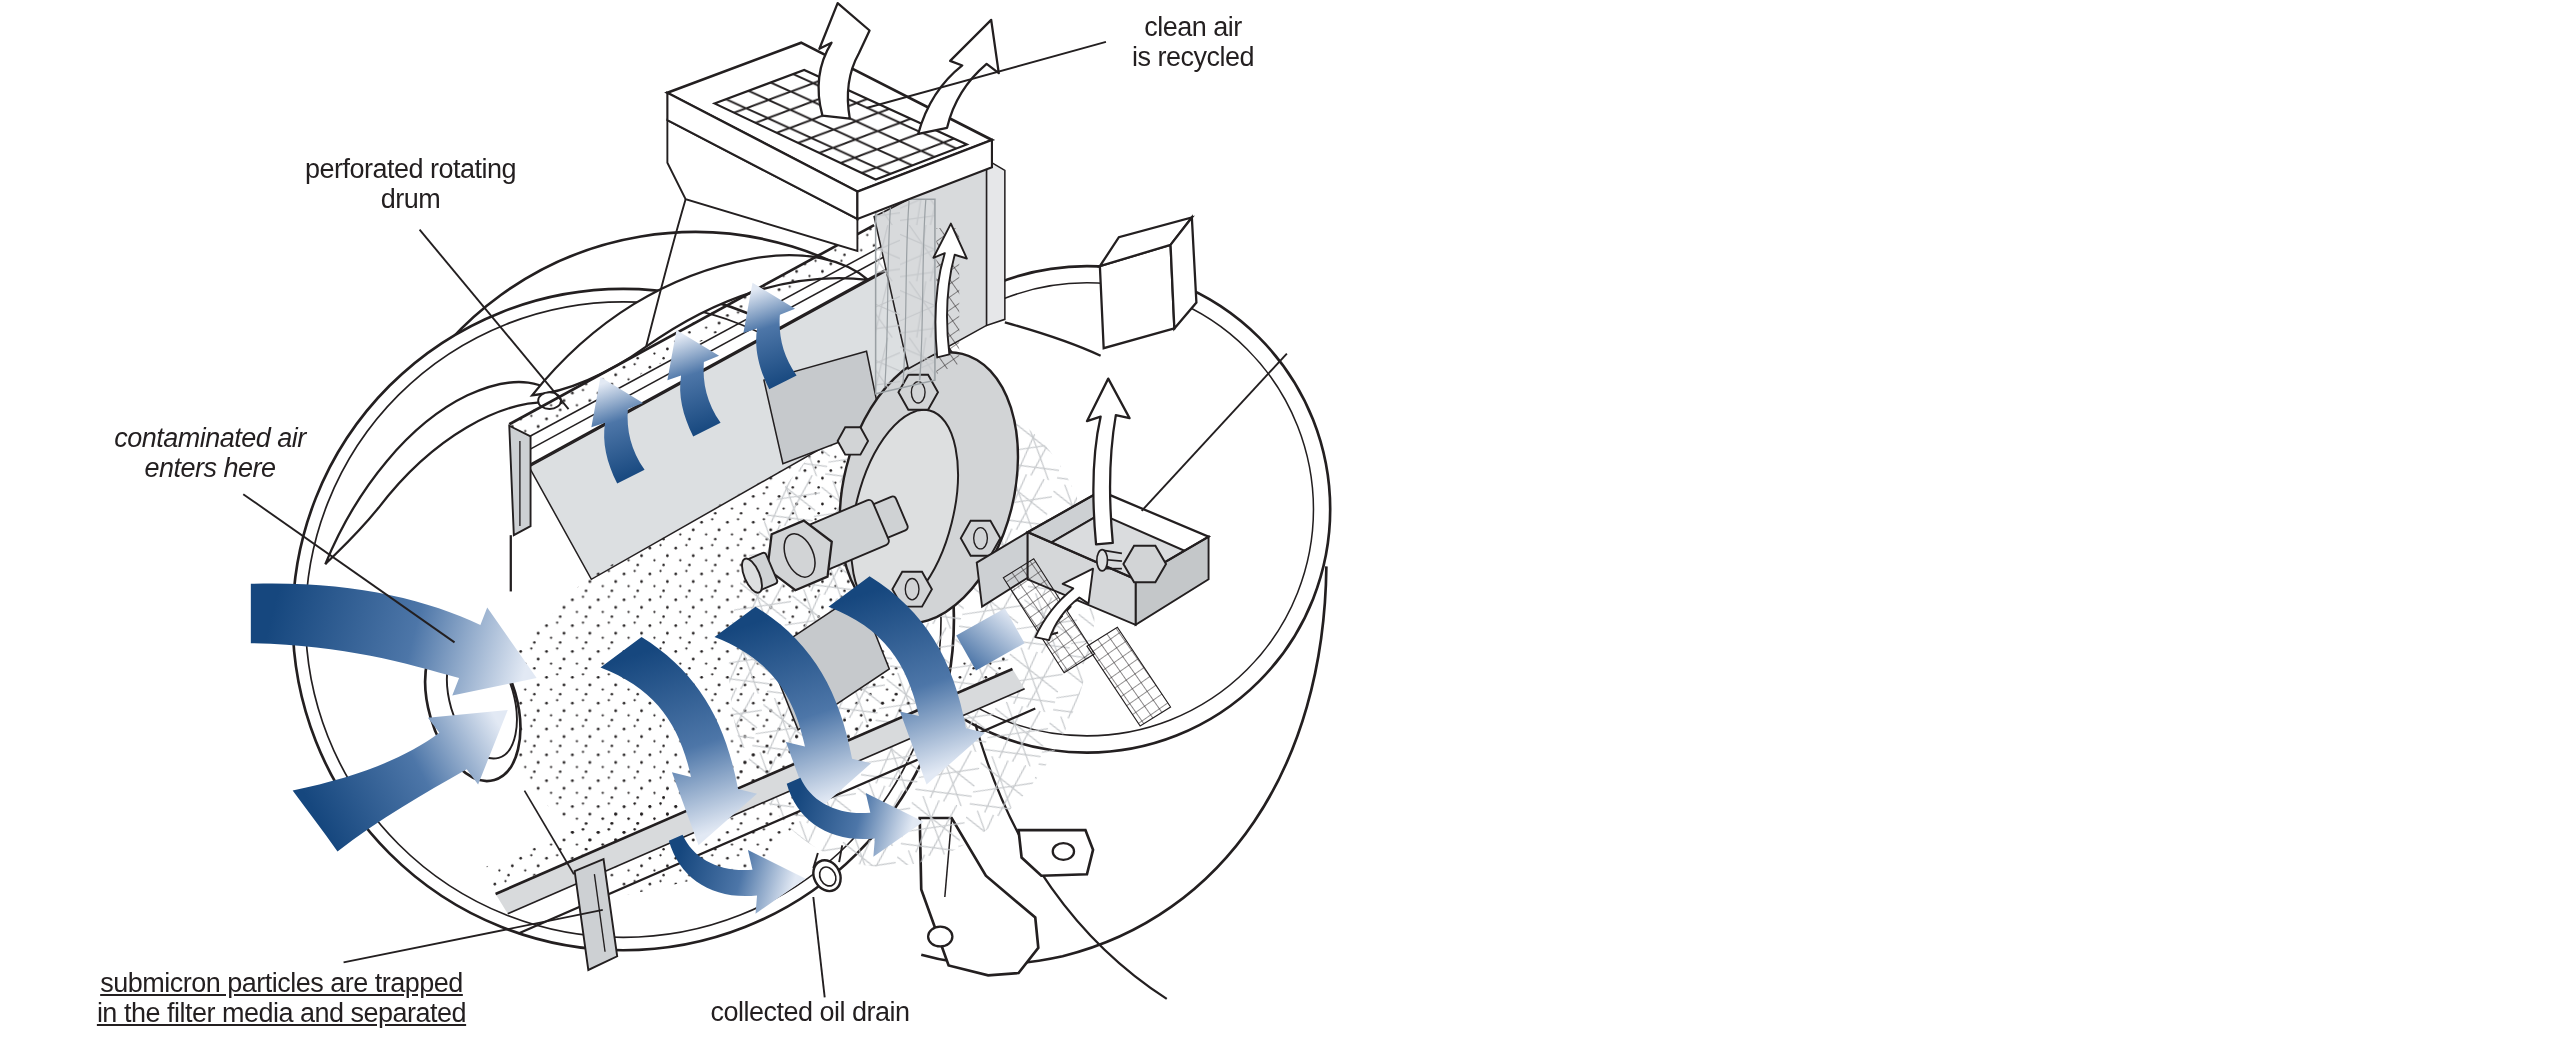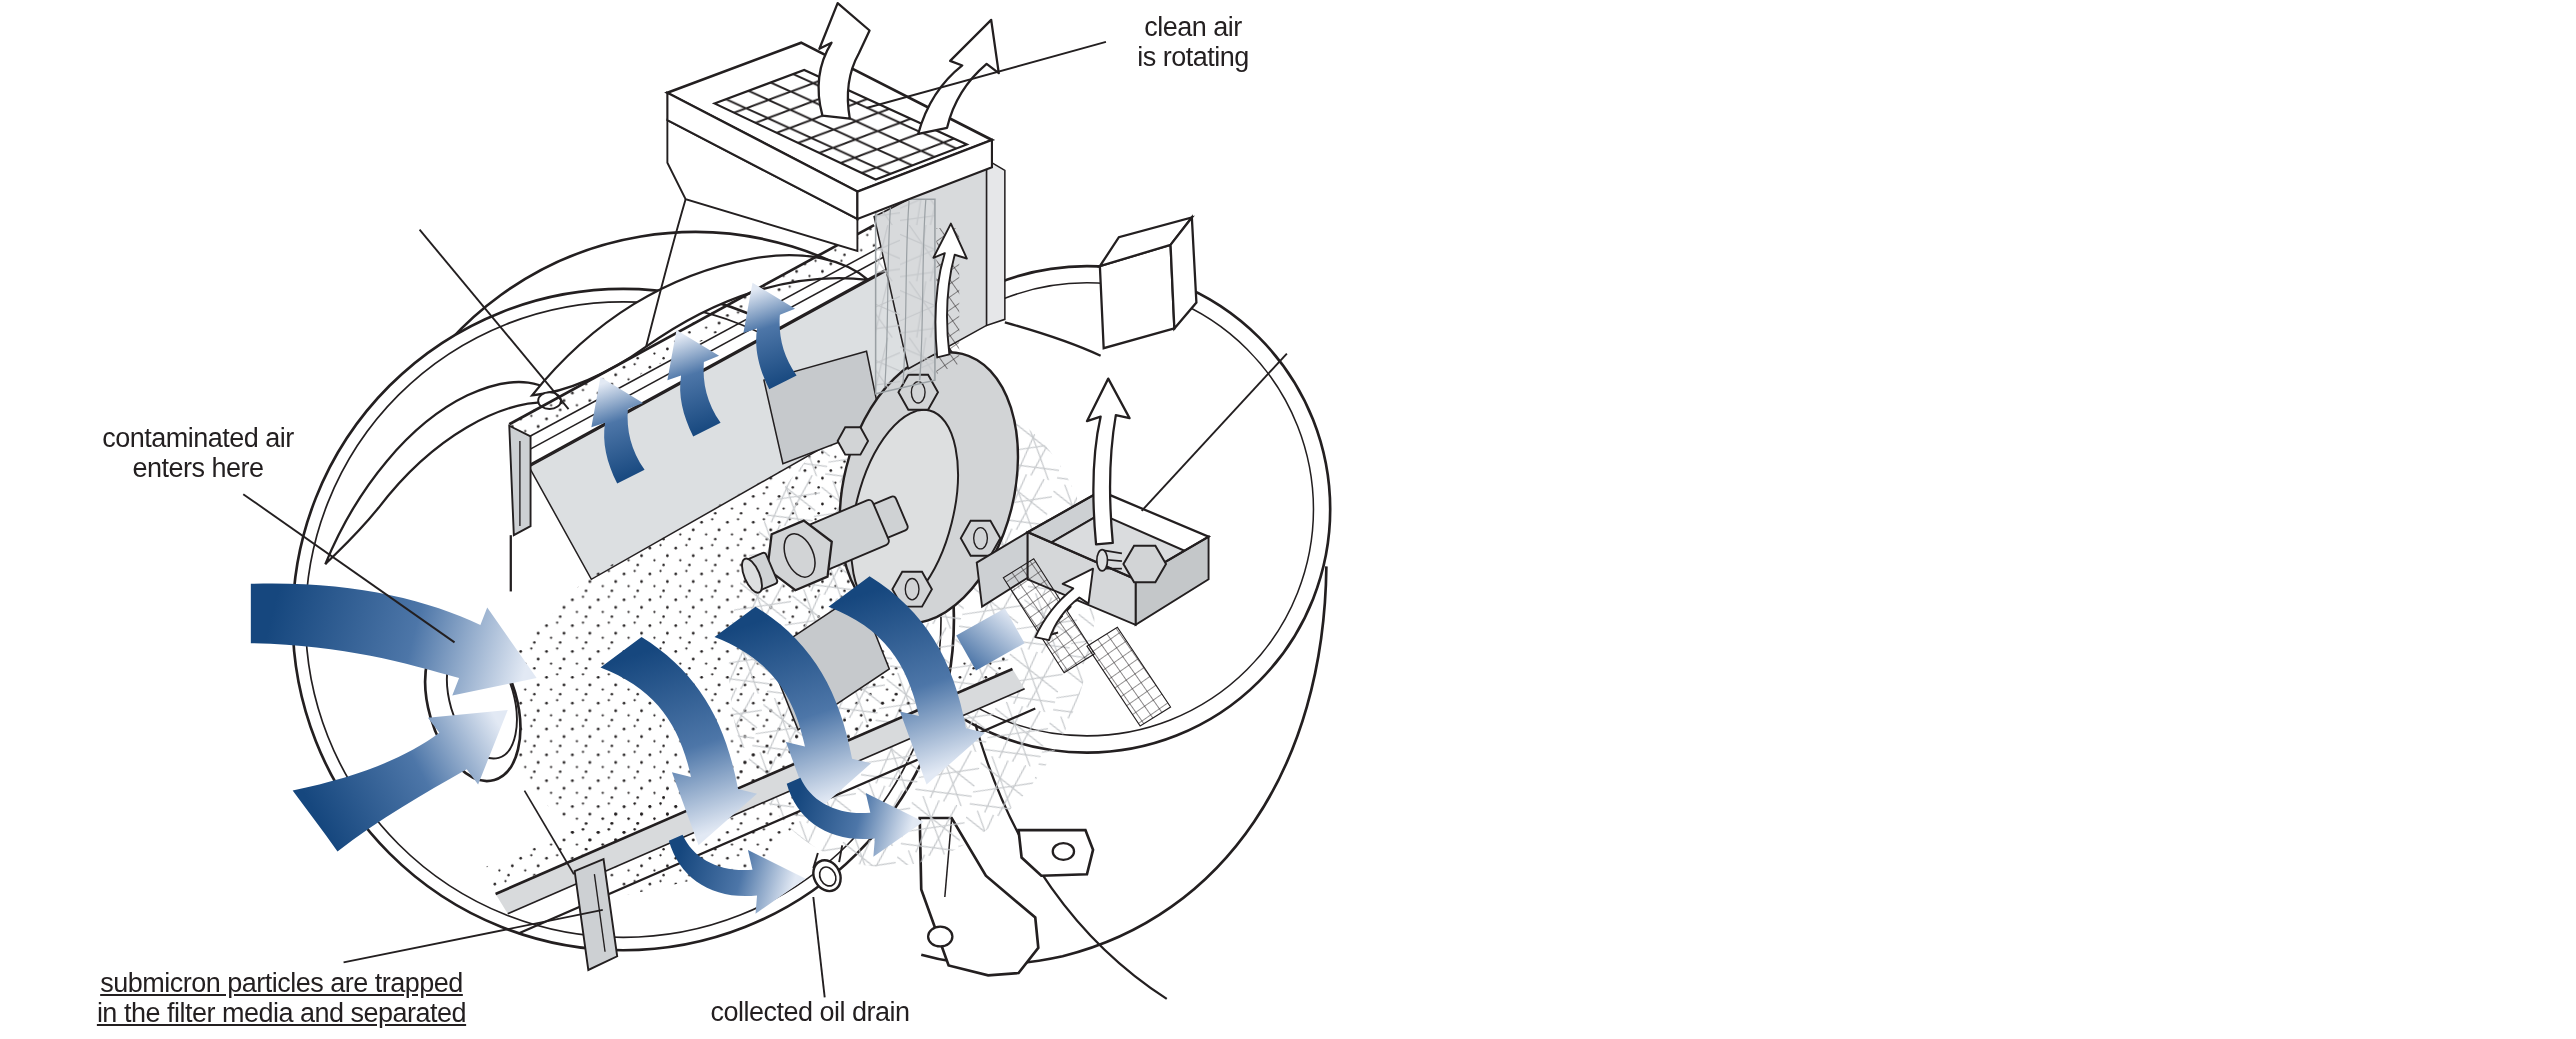--- a/index.html
+++ b/index.html
@@ -269,21 +269,23 @@
     <line x1="1140" y1="142" x2="1455" y2="55"></line>
     <line x1="552" y1="302" x2="748" y2="538"></line>
     <line x1="320" y1="650" x2="598" y2="845"></line>
     <line x1="1693" y1="465" x2="1502" y2="672"></line>
     <line x1="452" y1="1266" x2="793" y2="1197"></line>
     <line x1="1085" y1="1312" x2="1070" y2="1180"></line>
   </g>
 </svg>
 
 <div class="diagram-label" style="left:1102px;top:12px;width:182px;">clean air
-is rotating</div>
-<div class="diagram-label" style="left:80px;top:423px;width:236px;">contaminated air
+is recycled</div>
+<div class="diagram-label" style="left:289px;top:154px;width:243px;">perforated rotating
+drum</div>
+<div class="diagram-label" style="left:92px;top:423px;width:236px;font-style:italic;">contaminated air
 enters here</div>
 <div class="diagram-label" style="left:61px;top:968px;width:441px;text-decoration:underline;">submicron particles are trapped
 in the filter media and separated</div>
 <div class="diagram-label" style="left:692px;top:997px;width:236px;">collected oil drain</div>
 
 </div>
 
 
 </body></html>

